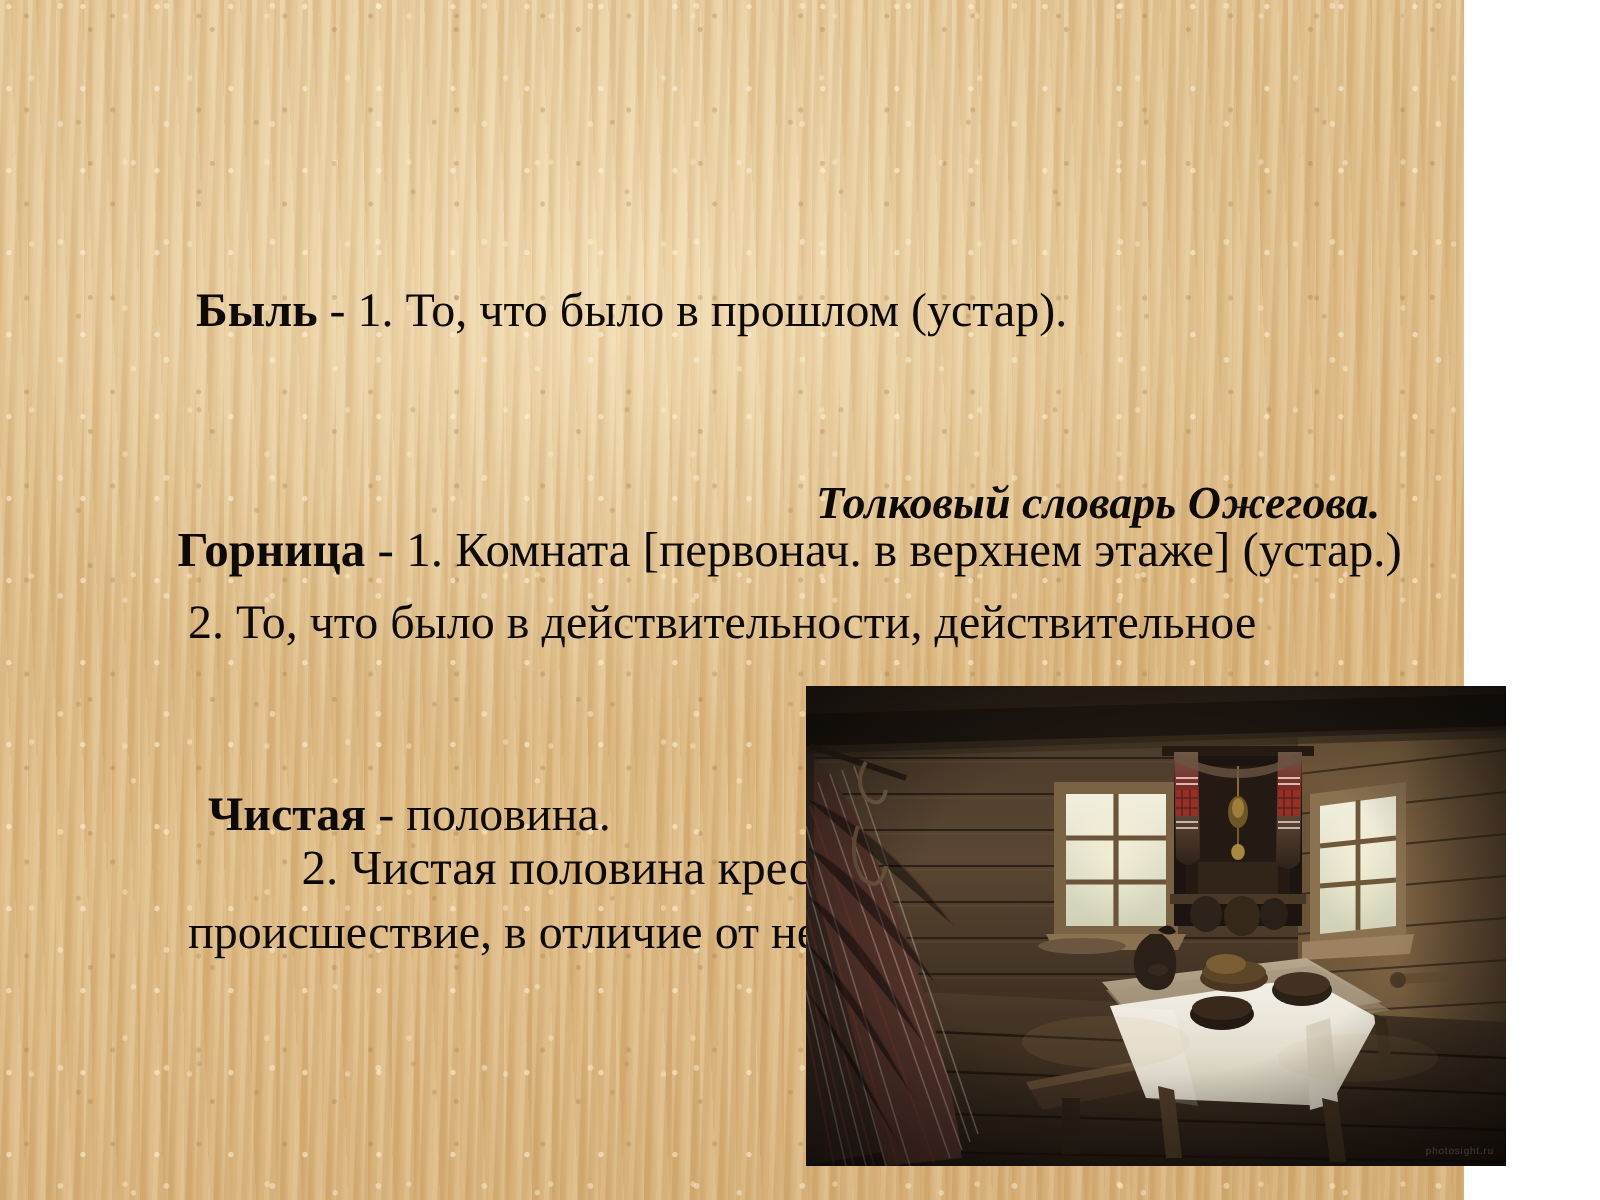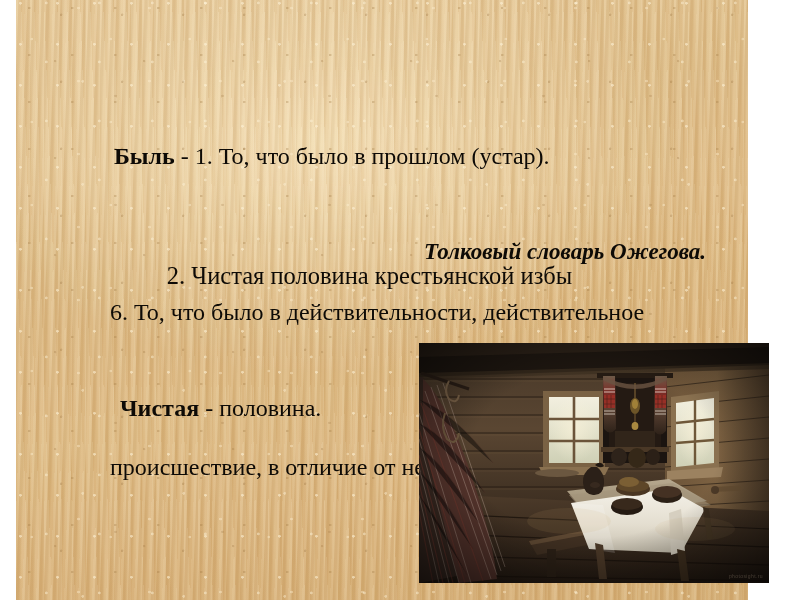--- a/index.html
+++ b/index.html
@@ -44,21 +44,20 @@
         rgba(255,248,226,.10) 13px),
       
       radial-gradient(ellipse 70% 55% at 42% 24%, rgba(255,240,205,.60) 0%, rgba(255,240,205,0) 70%),
       radial-gradient(ellipse 50% 40% at 82% 62%, rgba(216,176,116,.45) 0%, rgba(216,176,116,0) 75%),
       linear-gradient(165deg, #e3c492 0%, #dcb982 38%, #d9b279 70%, #d3aa70 100%);
     background-size:
       37px 41px, 43px 47px, 53px 59px, 61px 67px, 71px 73px,
       79px 83px, 89px 97px, 101px 103px, 107px 109px,
       14px 100%, 23px 100%,
       100% 100%, 100% 100%, 100% 100%;
-    margin-left: 16px;
   }
 
   
   .txt {
     position: absolute;
     color: #0d0a06;
     line-height: 1.30;
     white-space: pre;
     text-rendering: optimizeLegibility;
   }
@@ -99,28 +98,31 @@
 </head>
 <body>
 
 <div id="slide">
 
   <div class="txt" id="block-byl">
     <div class="l1">
       <span class="b">Быль</span><span> - </span><span>1. То, что было в прошлом (устар).</span>
     </div>
     <div class="l2">
-      <span>6. То, что было в действительности, действительное</span>
+      <span>2. То, что было в действительности, действительное</span>
     </div>
     <div class="l3">
       <span>происшествие, в отличие от небылицы (разг.).</span>
     </div>
   </div>
 
   <div class="txt" id="block-gor">
+    <div class="l1">
+      <span class="b">Горница</span><span> - </span><span>1. Комната [первонач. в верхнем этаже] (устар.)</span>
+    </div>
     <div class="l2">
       <span>2. Чистая половина крестьянской избы</span>
     </div>
   </div>
 
   <div class="txt bi" id="attribution">Толковый словарь Ожегова.</div>
 
   <div class="txt" id="block-soch">
     <div class="l1">
       <span class="b">Чистая</span><span> - </span><span>половина.</span>

